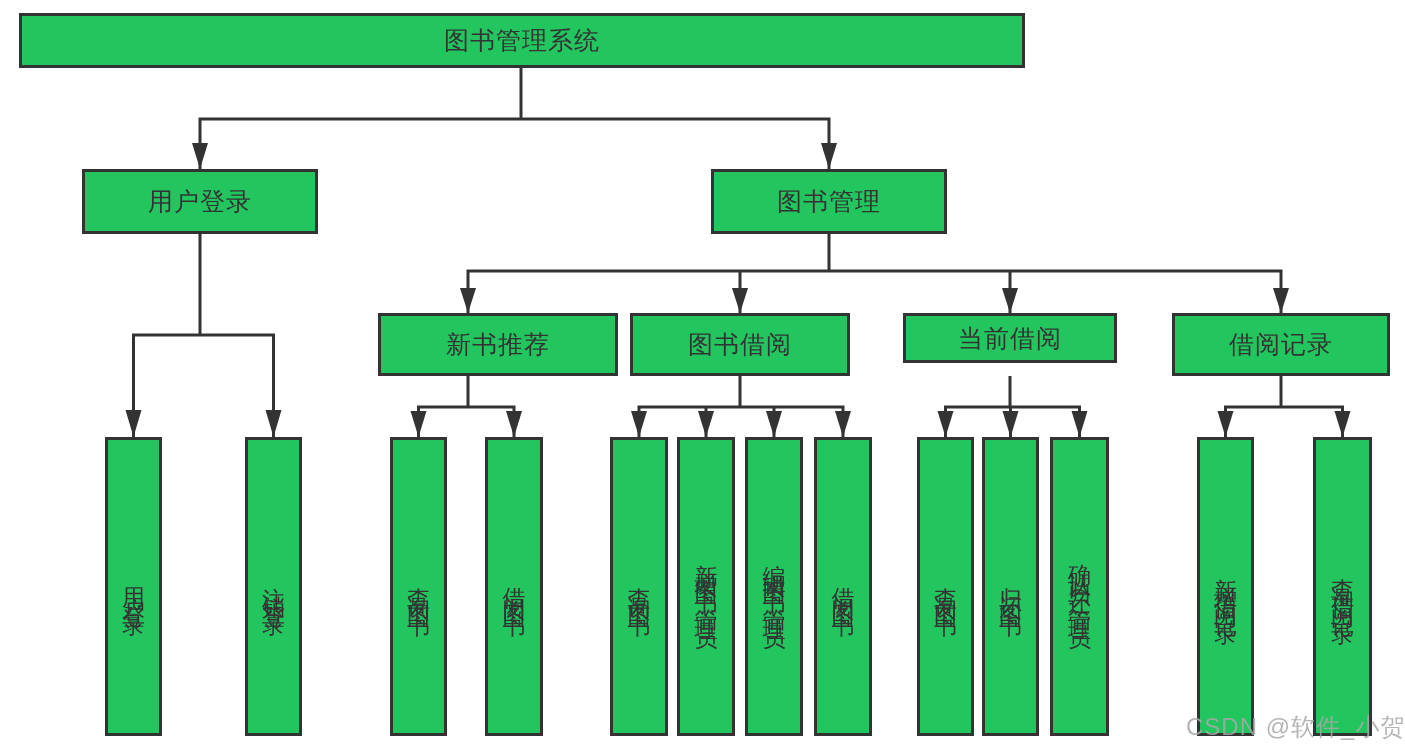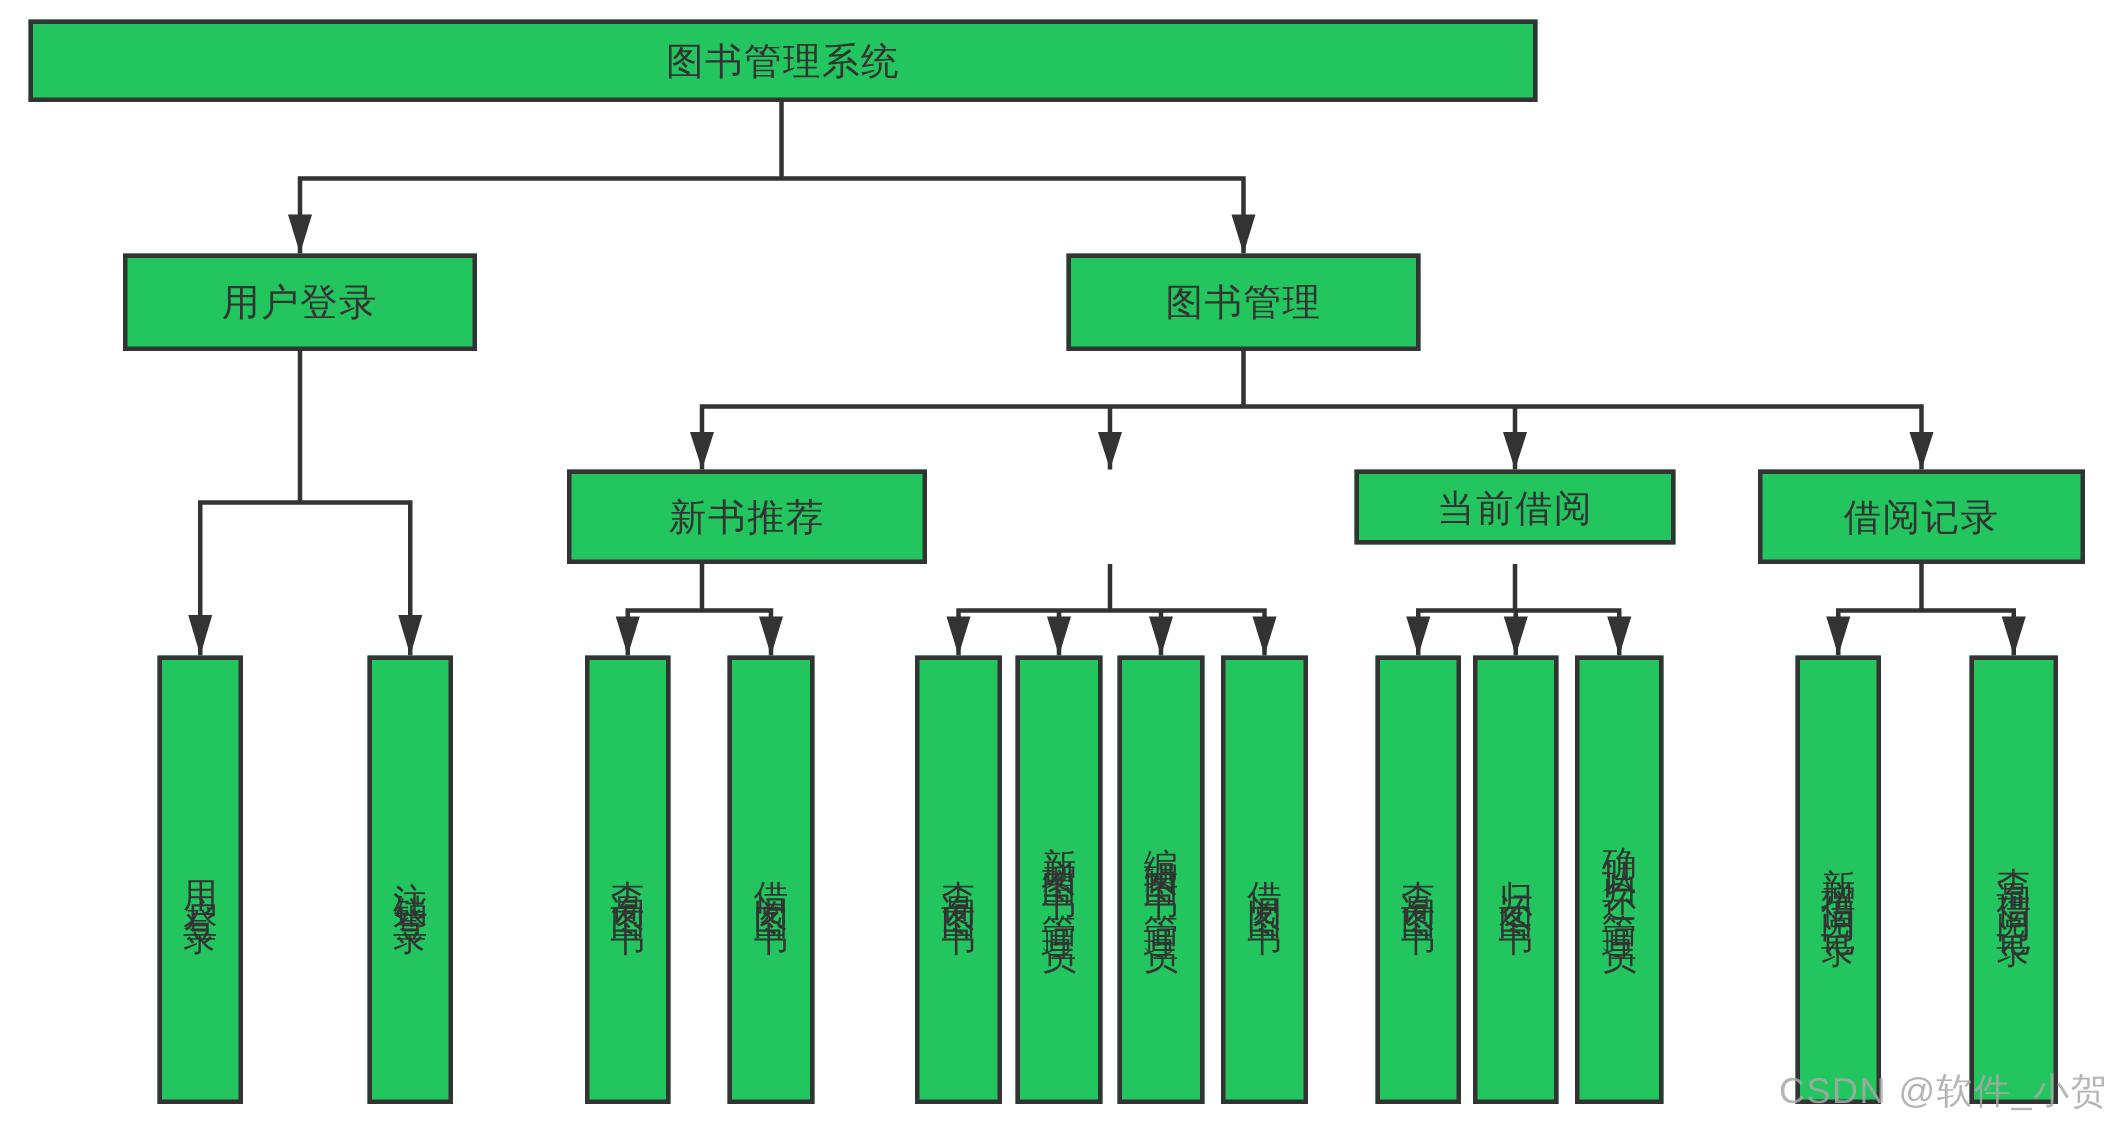--- a/index.html
+++ b/index.html
@@ -137,20 +137,23 @@
   <div class="node" id="n-login">
     <span class="h-label">用户登录</span>
   </div>
   <div class="node" id="n-mgmt">
     <span class="h-label">图书管理</span>
   </div>
 
   <div class="node" id="n-rec">
     <span class="h-label">新书推荐</span>
   </div>
+  <div class="node" id="n-bor">
+    <span class="h-label">图书借阅</span>
+  </div>
   <div class="node" id="n-cur">
     <span class="h-label">当前借阅</span>
   </div>
   <div class="node" id="n-log">
     <span class="h-label">借阅记录</span>
   </div>
 
   <div class="node leaf" id="l-a1">
     <span class="v-label">用户登录</span>
   </div>

